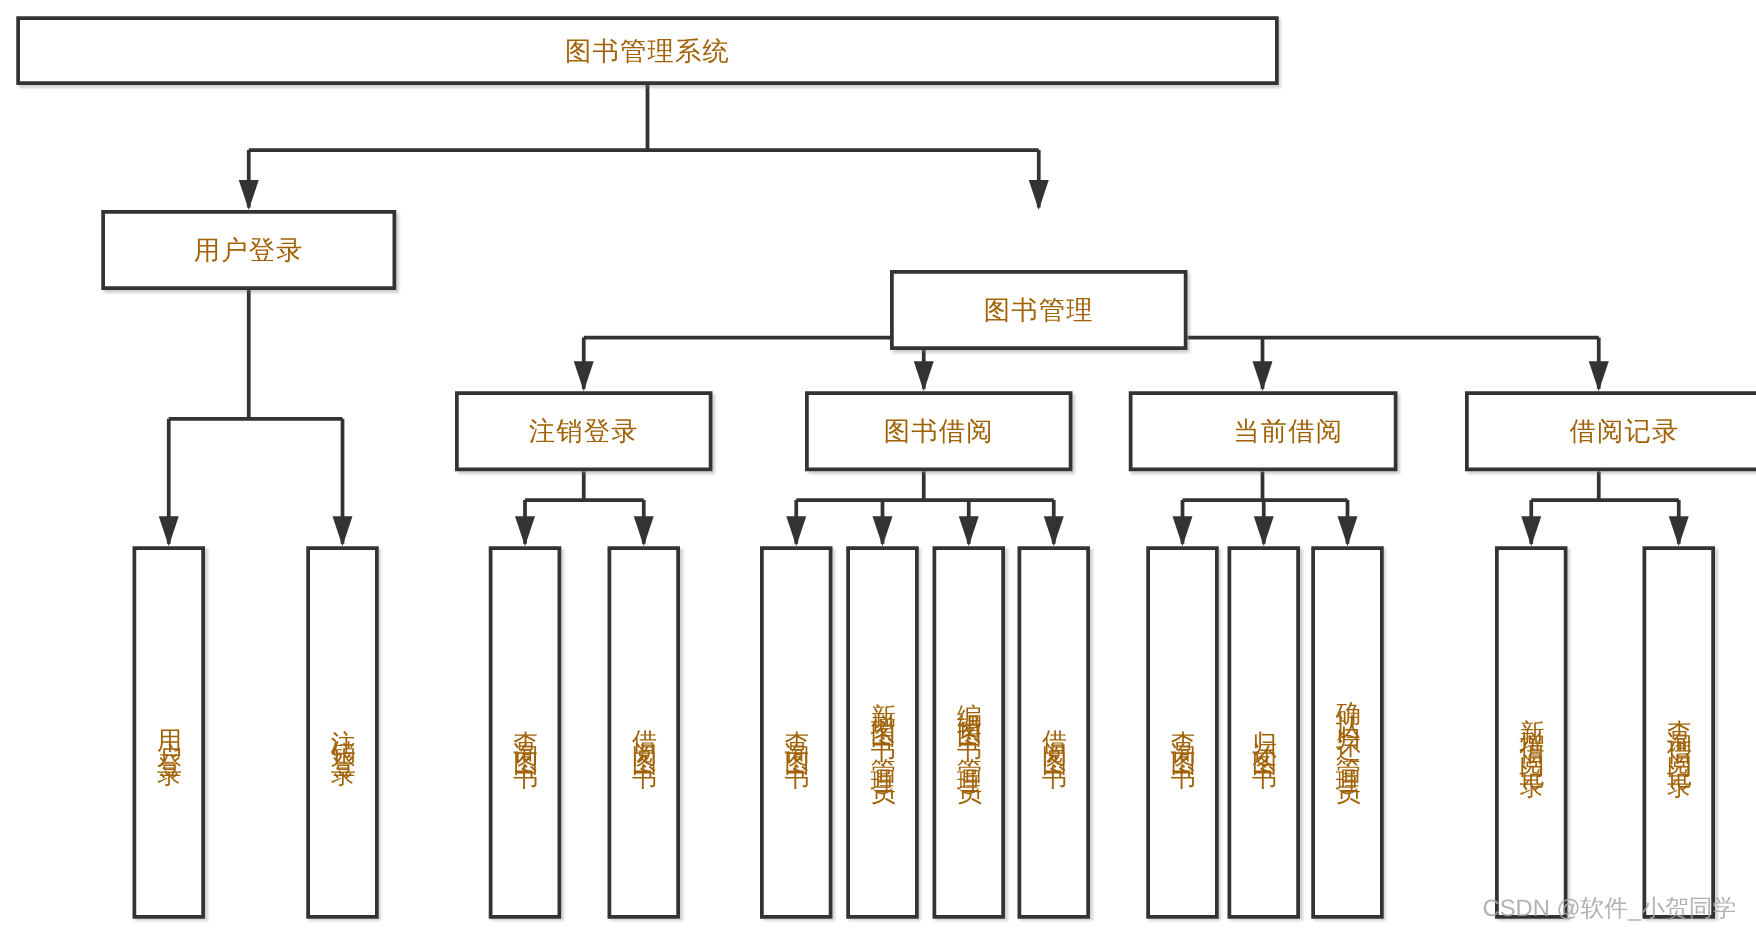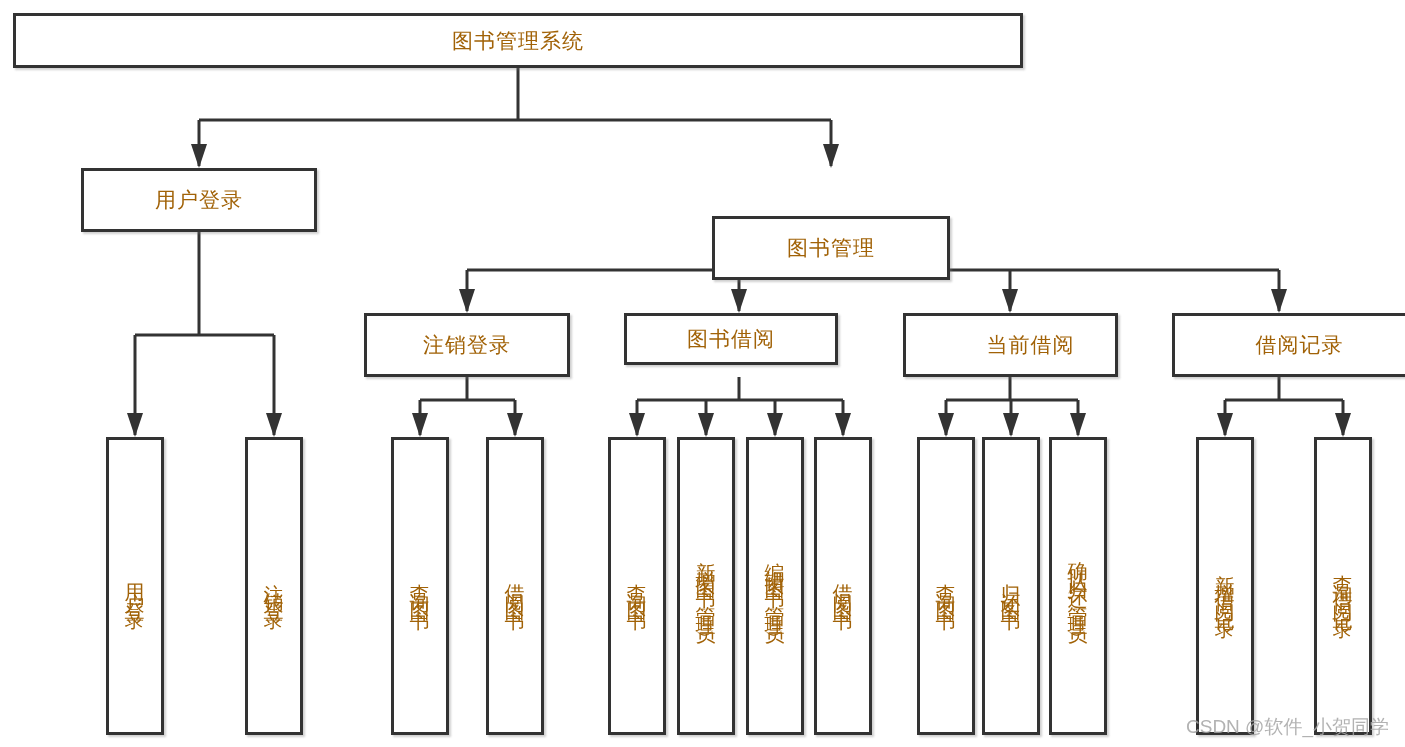--- a/index.html
+++ b/index.html
@@ -22,21 +22,21 @@
     align-items: center;
     justify-content: center;
     z-index: 2;
     box-shadow: 2px 2px 2px rgba(120,120,120,0.35);
   }
   .h-label { font-size: 21px; letter-spacing: 1px; }
   .root   { left: 13px;  top: 13px;  width: 1010px; height: 55px; }
   .lvl2-a { left: 81px;  top: 168px; width: 236px;  height: 64px; }
   .lvl2-b { left: 712px; top: 168px; width: 238px;  height: 64px; margin-top: 48px; }
   .lvl3-a { left: 364px; top: 313px; width: 206px;  height: 64px; }
-  .lvl3-b { left: 624px; top: 313px; width: 214px;  height: 52px; }
+  .lvl3-b { left: 644px; top: 313px; width: 214px;  height: 64px; }
   .lvl3-c { left: 903px; top: 313px; width: 215px;  height: 64px; padding-left: 40px; }
   .lvl3-d { left: 1172px;top: 313px; width: 255px;  height: 64px; }
   .leaf {
     top: 437px;
     width: 58px;
     height: 298px;
     writing-mode: vertical-rl;
     text-orientation: mixed;
     font-size: 20px;
     letter-spacing: 9px;

